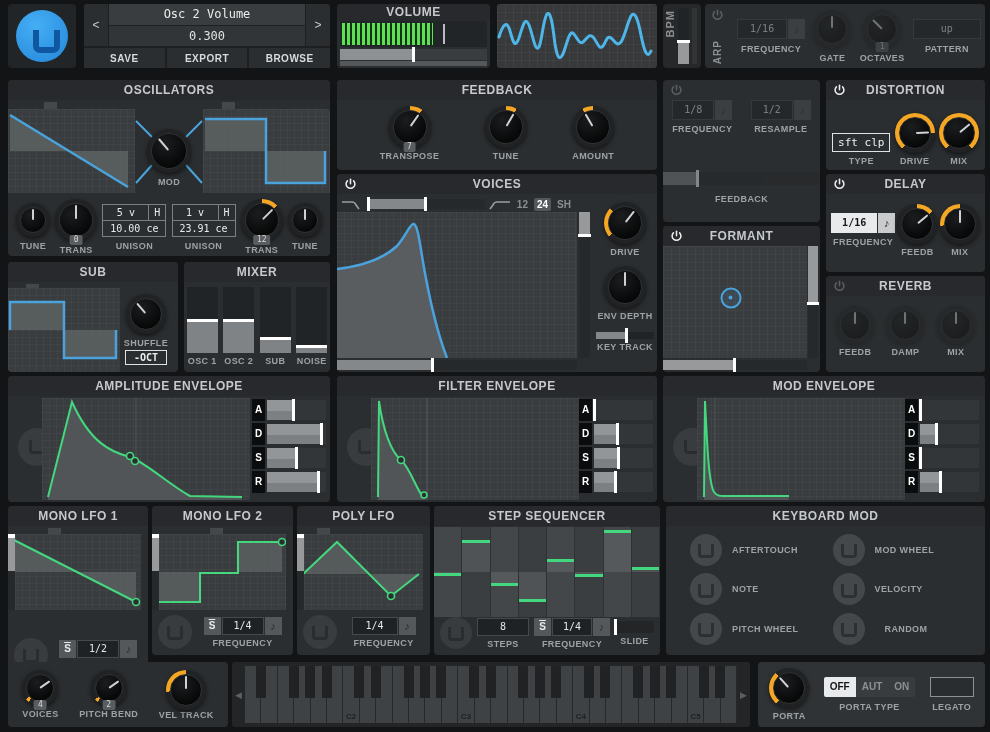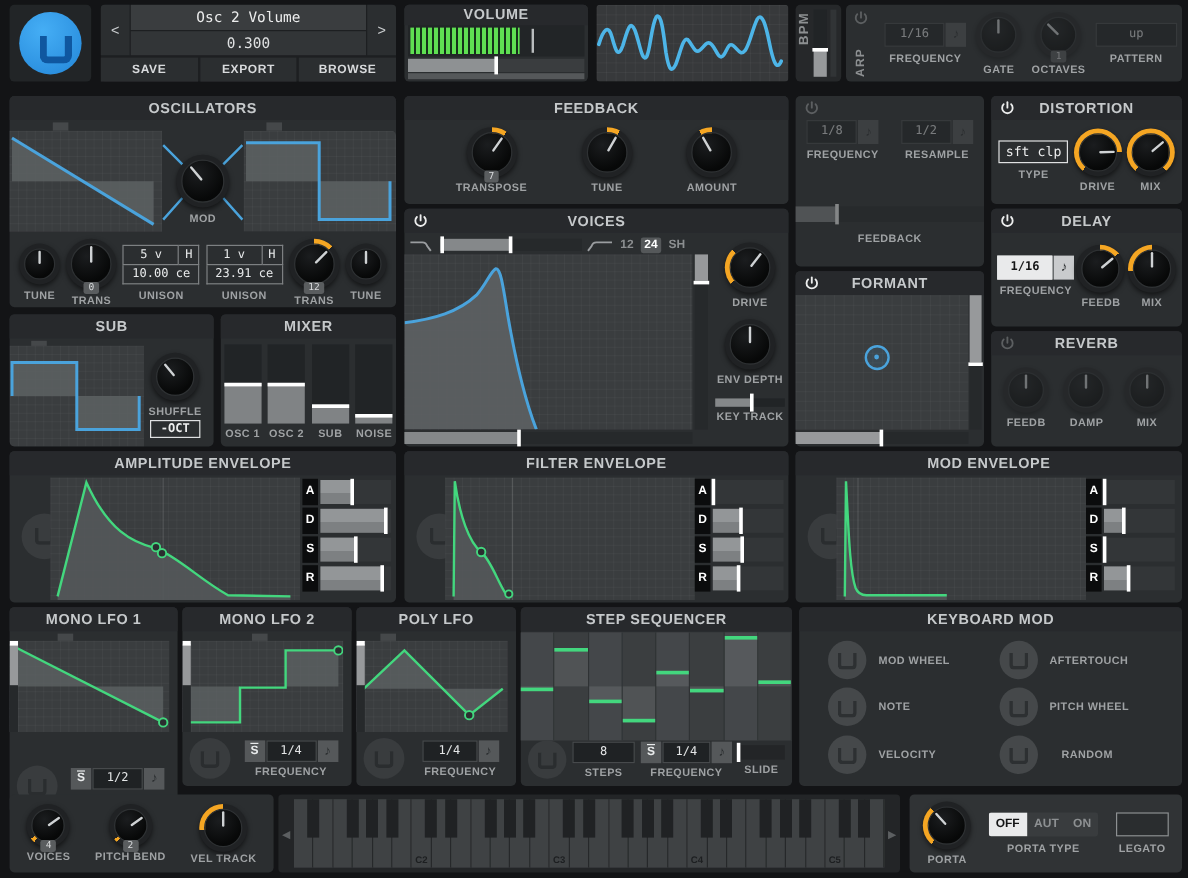--- a/index.html
+++ b/index.html
@@ -364,21 +364,21 @@
     </div>
     <div class="lbl" style="position:absolute;left:0;right:0;top:114px;">FEEDBACK</div>
   </div>
 
   <div class="panel" style="left:826px;top:80px;width:159px;height:90px;">
     <div class="ptitle">DISTORTION</div>
     <svg class="pw" viewBox="0 0 16 16" style="position:absolute;left:7px;top:4px;width:13px;height:13px;">
         <path d="M8 1.5 V7"></path>
         <path d="M4.2 3.5 a5.4 5.4 0 1 0 7.6 0"></path>
       </svg>
-    <div style="display:flex;align-items:center;justify-content:space-around;height:66px;padding:0 4px;">
+    <div style="display:flex;align-items:flex-end;justify-content:space-around;height:66px;padding:0 4px;">
       <div class="kcol" style="gap:4px;">
         <div class="mono" style="border:1px solid #dfe1e2;color:#eceded;font-size:11px;padding:2px 5px;">sft clp</div>
         <div class="lbl">TYPE</div>
       </div>
       <div class="kcol" style="gap:3px;">
         <div class="knob" style="width:40px;height:40px;">
           <div class="arc" style="background:conic-gradient(from -140deg,#f5a623 0 230deg,transparent 230deg 360deg);"></div>
           <div class="face"></div>
             <div class="ind" style="transform:rotate(88deg)"></div>
         </div>
@@ -781,37 +781,37 @@
         <div class="lbl" style="margin-top:3px;">SLIDE</div>
       </div>
     </div>
   </div>
 
   <div class="panel" style="left:666px;top:506px;width:319px;height:149px;">
     <div class="ptitle">KEYBOARD MOD</div>
     <div style="position:absolute;left:24px;top:24px;right:10px;bottom:6px;display:grid;grid-template-columns:1fr 1fr;grid-template-rows:1fr 1fr 1fr;">
       <div class="rowflex" style="gap:10px;">
           <div class="helm" style="width:32px;height:32px;"></div>
-          <span class="lbl">MOD WHEEL</span>
+          <span class="lbl">AFTERTOUCH</span>
         </div>
       <div class="rowflex" style="gap:10px;">
           <div class="helm" style="width:32px;height:32px;"></div>
-          <span class="lbl">AFTERTOUCH</span>
+          <span class="lbl">MOD WHEEL</span>
         </div>
       <div class="rowflex" style="gap:10px;">
           <div class="helm" style="width:32px;height:32px;"></div>
           <span class="lbl">NOTE</span>
         </div>
       <div class="rowflex" style="gap:10px;">
           <div class="helm" style="width:32px;height:32px;"></div>
-          <span class="lbl">PITCH WHEEL</span>
+          <span class="lbl">VELOCITY</span>
         </div>
       <div class="rowflex" style="gap:10px;">
           <div class="helm" style="width:32px;height:32px;"></div>
-          <span class="lbl">VELOCITY</span>
+          <span class="lbl">PITCH WHEEL</span>
         </div>
       <div class="rowflex" style="gap:20px;">
           <div class="helm" style="width:32px;height:32px;"></div>
           <span class="lbl">RANDOM</span>
         </div>
     </div>
   </div>
 
   <div class="panel" style="left:8px;top:662px;width:220px;height:65px;">
     <div style="display:flex;align-items:center;justify-content:space-around;height:100%;padding:0 4px;">

